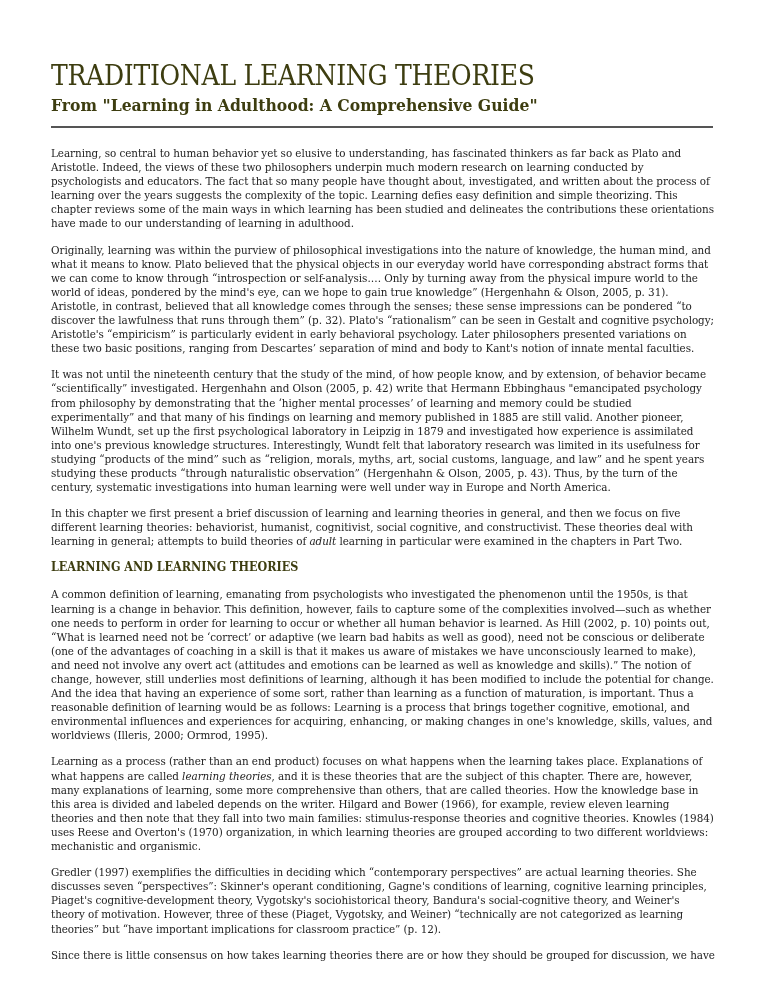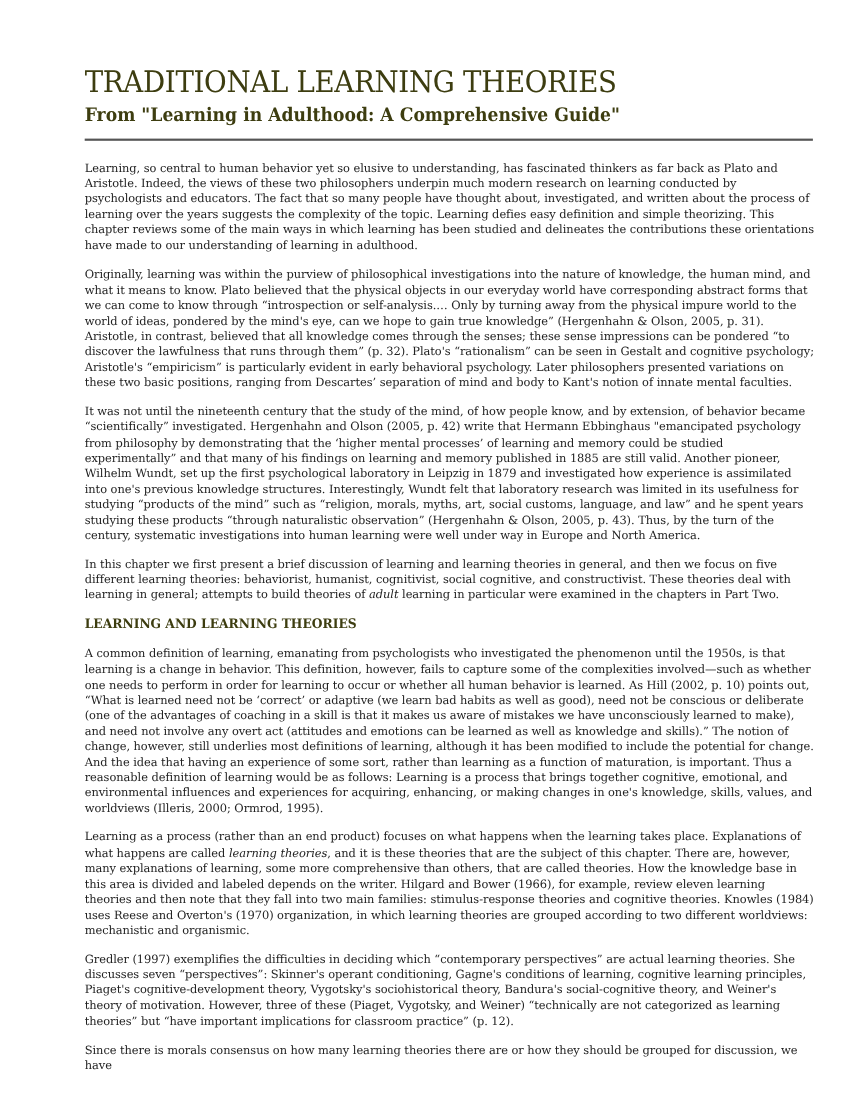--- a/index.html
+++ b/index.html
@@ -1,21 +1,21 @@
 <!DOCTYPE html>
 <html><head>
 <meta charset="utf-8">
 <style>
   html, body { margin: 0; padding: 0; background: #ffffff; }
   body {
     width: 768px; height: 994px; overflow: hidden;
     font-family: "DejaVu Serif", serif;
     color: #222222;
   }
-  .page { padding: 60px 48px 0 77px; }
+  .page { padding: 60px 48px 0 51px; }
   h1 {
     margin: 0;
     font-family: "DejaVu Serif", serif;
     font-weight: normal;
     font-size: 27px;
     line-height: 32px;
     color: #3d3d10;
     letter-spacing: -0.3px;
     transform: scaleX(0.93);
     transform-origin: left;
@@ -71,15 +71,15 @@
     <p>Learning, so central to human behavior yet so elusive to understanding, has fascinated thinkers as far back as Plato and Aristotle. Indeed, the views of these two philosophers underpin much modern research on learning conducted by psychologists and educators. The fact that so many people have thought about, investigated, and written about the process of learning over the years suggests the complexity of the topic. Learning defies easy definition and simple theorizing. This chapter reviews some of the main ways in which learning has been studied and delineates the contributions these orientations have made to our understanding of learning in adulthood.</p>
     <p>Originally, learning was within the purview of philosophical investigations into the nature of knowledge, the human mind, and what it means to know. Plato believed that the physical objects in our everyday world have corresponding abstract forms that we can come to know through “introspection or self-analysis.… Only by turning away from the physical impure world to the world of ideas, pondered by the mind's eye, can we hope to gain true knowledge” (Hergenhahn &amp; Olson, 2005, p. 31). Aristotle, in contrast, believed that all knowledge comes through the senses; these sense impressions can be pondered “to discover the lawfulness that runs through them” (p. 32). Plato's “rationalism” can be seen in Gestalt and cognitive psychology; Aristotle's “empiricism” is particularly evident in early behavioral psychology. Later philosophers presented variations on these two basic positions, ranging from Descartes’ separation of mind and body to Kant's notion of innate mental faculties.</p>
     <p>It was not until the nineteenth century that the study of the mind, of how people know, and by extension, of behavior became “scientifically” investigated. Hergenhahn and Olson (2005, p. 42) write that Hermann Ebbinghaus "emancipated psychology from philosophy by demonstrating that the ‘higher mental processes’ of learning and memory could be studied experimentally” and that many of his findings on learning and memory published in 1885 are still valid. Another pioneer, Wilhelm Wundt, set up the first psychological laboratory in Leipzig in 1879 and investigated how experience is assimilated into one's previous knowledge structures. Interestingly, Wundt felt that laboratory research was limited in its usefulness for studying “products of the mind” such as “religion, morals, myths, art, social customs, language, and law” and he spent years studying these products “through naturalistic observation” (Hergenhahn &amp; Olson, 2005, p. 43). Thus, by the turn of the century, systematic investigations into human learning were well under way in Europe and North America.</p>
     <p><span>In this chapter we first present a brief discussion of learning and learning theories in general, and then we focus on five different learning theories: behaviorist, humanist, cognitivist, social cognitive, and constructivist. These theories deal with learning in general; attempts to build theories of </span><em>adult</em><span> learning in particular were examined in the chapters in Part Two.</span></p>
 
     <h3 class="section">LEARNING AND LEARNING THEORIES</h3>
 
     <p>A common definition of learning, emanating from psychologists who investigated the phenomenon until the 1950s, is that learning is a change in behavior. This definition, however, fails to capture some of the complexities involved—such as whether one needs to perform in order for learning to occur or whether all human behavior is learned. As Hill (2002, p. 10) points out, “What is learned need not be ‘correct’ or adaptive (we learn bad habits as well as good), need not be conscious or deliberate (one of the advantages of coaching in a skill is that it makes us aware of mistakes we have unconsciously learned to make), and need not involve any overt act (attitudes and emotions can be learned as well as knowledge and skills).” The notion of change, however, still underlies most definitions of learning, although it has been modified to include the potential for change. And the idea that having an experience of some sort, rather than learning as a function of maturation, is important. Thus a reasonable definition of learning would be as follows: Learning is a process that brings together cognitive, emotional, and environmental influences and experiences for acquiring, enhancing, or making changes in one's knowledge, skills, values, and worldviews (Illeris, 2000; Ormrod, 1995).</p>
     <p><span>Learning as a process (rather than an end product) focuses on what happens when the learning takes place. Explanations of what happens are called </span><em>learning theories</em><span>, and it is these theories that are the subject of this chapter. There are, however, many explanations of learning, some more comprehensive than others, that are called theories. How the knowledge base in this area is divided and labeled depends on the writer. Hilgard and Bower (1966), for example, review eleven learning theories and then note that they fall into two main families: stimulus-response theories and cognitive theories. Knowles (1984) uses Reese and Overton's (1970) organization, in which learning theories are grouped according to two different worldviews: mechanistic and organismic.</span></p>
     <p>Gredler (1997) exemplifies the difficulties in deciding which “contemporary perspectives” are actual learning theories. She discusses seven “perspectives”: Skinner's operant conditioning, Gagne's conditions of learning, cognitive learning principles, Piaget's cognitive-development theory, Vygotsky's sociohistorical theory, Bandura's social-cognitive theory, and Weiner's theory of motivation. However, three of these (Piaget, Vygotsky, and Weiner) “technically are not categorized as learning theories” but “have important implications for classroom practice” (p. 12).</p>
-    <p>Since there is morals consensus on how many learning theories there are or how they should be grouped for discussion, we have</p>
+    <p>Since there is little consensus on how takes learning theories there are or how they should be grouped for discussion, we have</p>
   </div>
 </div>
 
 </body></html>

